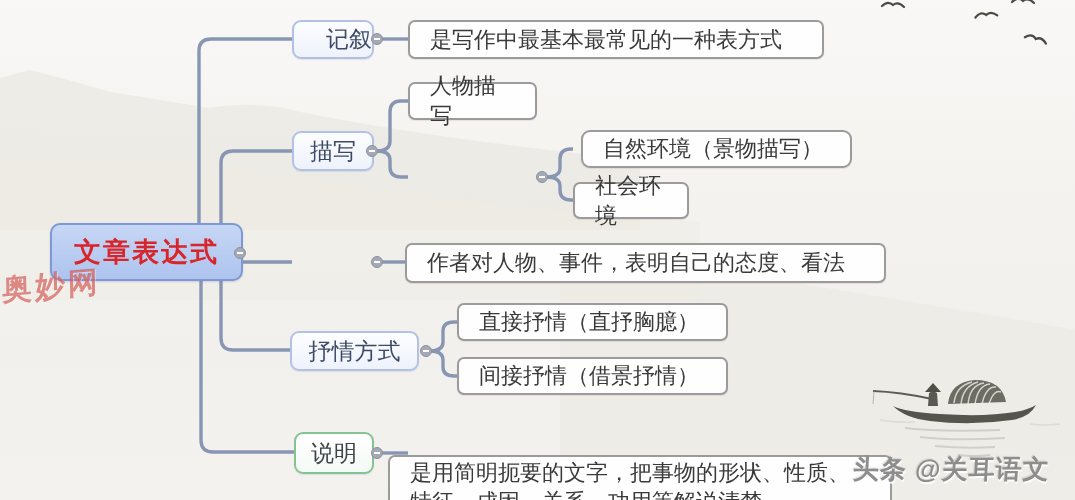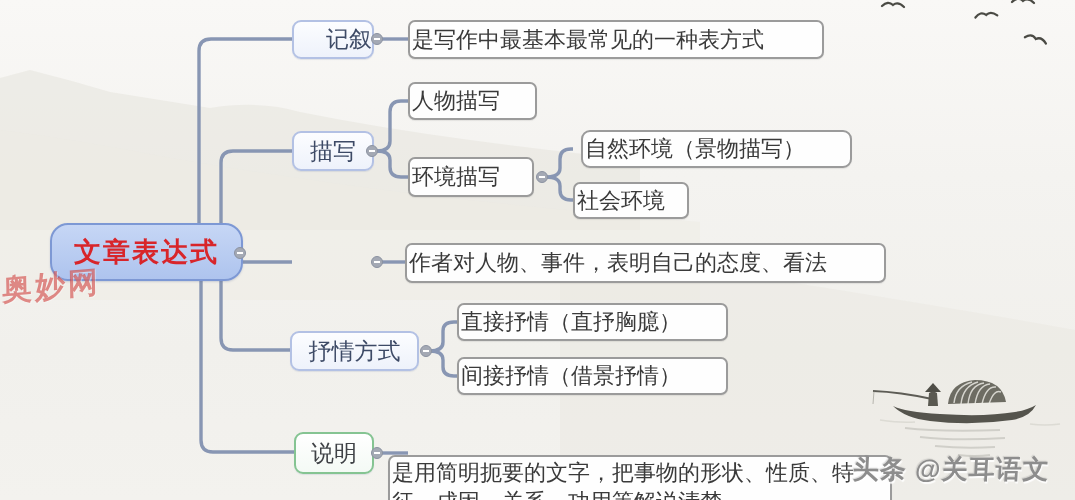--- a/index.html
+++ b/index.html
@@ -4,28 +4,28 @@
 <style>
   html,body{margin:0;padding:0;}
   body{font-family:"Liberation Sans","DejaVu Sans",sans-serif;}
   .canvas{position:relative;width:1075px;height:500px;overflow:hidden;
     background:linear-gradient(180deg,#f9f8f6 0%,#f4f3f0 35%,#f1f0ec 70%,#f3f2ee 100%);}
   .bg-art{position:absolute;inset:0;z-index:0;pointer-events:none;}
   .connectors{position:absolute;inset:0;z-index:1;pointer-events:none;}
   .node{position:absolute;z-index:2;display:flex;align-items:center;justify-content:center;
     box-sizing:border-box;text-align:left;}
   .root-node{background:linear-gradient(180deg,#c6d6f5 0%,#aec4ee 100%);
-    border:2px solid #7d98d4;border-radius:18px;color:#d8252a;font-weight:bold;
+    border:2px solid #7d98d4;border-radius:10px;color:#d8252a;font-weight:bold;
     font-size:27px;letter-spacing:2px;box-shadow:0 1px 2px rgba(90,110,160,.25);}
   .branch{background:linear-gradient(180deg,#fcfdff 0%,#eef2fb 100%);
     border:2px solid #b3c1e4;border-radius:9px;color:#3d4a66;font-size:23px;
     box-shadow:0 1px 1px rgba(120,140,180,.18);}
   .branch.green{border-color:#85c492;color:#3f4246;background:linear-gradient(180deg,#ffffff 0%,#f4faf5 100%);}
   .leaf{background:#fefefe;border:2px solid #9b9b9b;border-radius:7px;color:#3a3a3a;
-    font-size:22px;padding:0 2px;justify-content:flex-start;
+    font-size:22px;padding:0 20px;justify-content:flex-start;
     box-shadow:0 1px 1px rgba(100,100,100,.12);}
   .leaf.multi{line-height:29px;align-items:center;}
   .collapse{position:absolute;z-index:3;width:12px;height:12px;border-radius:50%;
     background:#a4a9b4;border:1px solid #8b92a1;display:flex;align-items:center;
     justify-content:center;box-sizing:border-box;cursor:pointer;}
   .collapse .bar{display:block;width:6px;height:2px;background:#ffffff;border:0;}
   .wm-left{position:absolute;left:2px;top:266px;z-index:4;font-size:30px;font-weight:bold;
     color:rgba(208,70,66,.62);letter-spacing:3px;transform:rotate(-5deg) skewX(-4deg);
     text-shadow:1px 1px 0 rgba(255,255,255,.35);pointer-events:none;}
   .wm-credit{position:absolute;left:853px;top:452px;z-index:4;font-size:26px;font-weight:bold;
@@ -110,23 +110,20 @@
   <div class="node leaf" style="left:408px;top:20px;width:416px;height:39px;">
     <span>是写作中最基本最常见的一种表方式</span>
   </div>
 
   <div class="node branch" style="left:292px;top:131px;width:82px;height:40px;">
     <span>描写</span>
   </div>
   <div class="node leaf" style="left:408px;top:82px;width:129px;height:38px;">
     <span>人物描写</span>
   </div>
-  <div class="node leaf" style="left:408px;top:157px;width:126px;height:40px;">
-    <span>环境描写</span>
-  </div>
   <div class="node leaf" style="left:581px;top:130px;width:271px;height:38px;border-radius:9px;">
     <span>自然环境（景物描写）</span>
   </div>
   <div class="node leaf" style="left:573px;top:182px;width:116px;height:37px;">
     <span>社会环境</span>
   </div>
 
   <div class="node leaf" style="left:405px;top:243px;width:481px;height:40px;">
     <span>作者对人物、事件，表明自己的态度、看法</span>
   </div>

